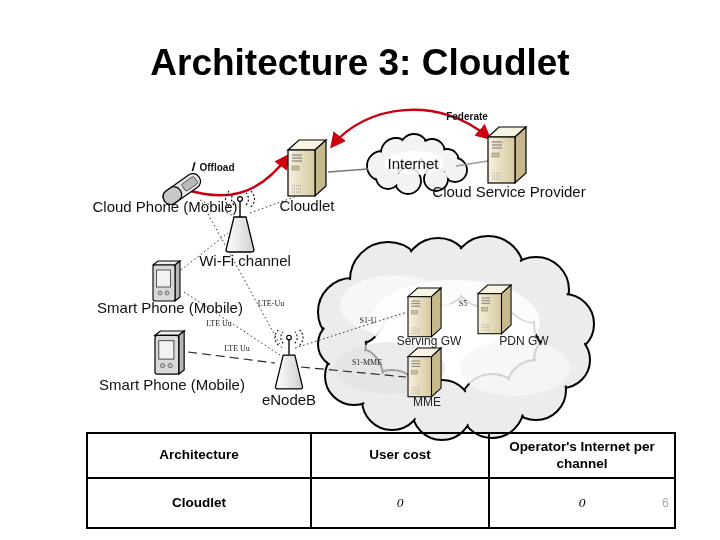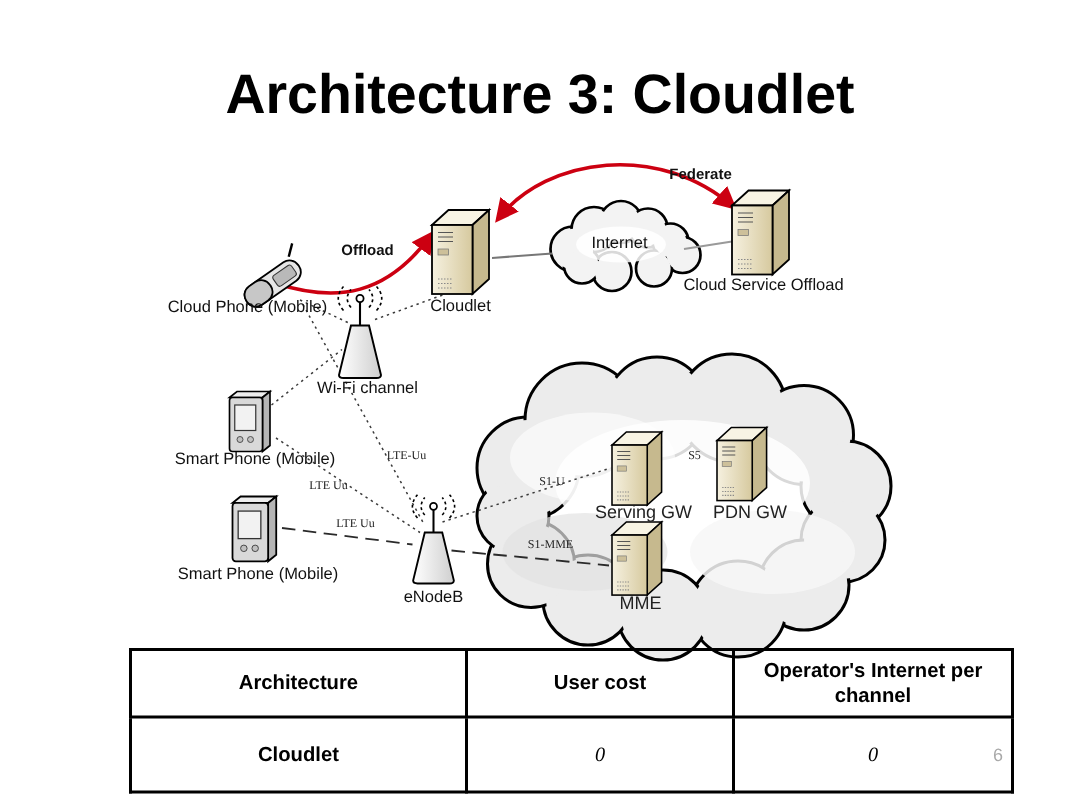--- a/index.html
+++ b/index.html
@@ -7,21 +7,21 @@
     position:relative;width:720px;height:540px;background:#ffffff;
     font-family:"Liberation Sans",sans-serif;overflow:hidden;
   }
   .title{
     position:absolute;left:0;top:42px;width:720px;text-align:center;
     font-size:37px;font-weight:bold;color:#000;letter-spacing:0px;
   }
   svg.diagram{position:absolute;left:0;top:0;}
   .lbl{
     position:absolute;transform:translateX(-50%);
-    font-size:11px;color:#111;white-space:nowrap;line-height:1.1;
+    font-size:15px;color:#111;white-space:nowrap;line-height:1.1;
   }
   .lbl.bold{font-weight:bold;font-size:10px;text-align:center;}
   .lbl.big{font-size:12px;color:#222;}
   .lbl.tiny{
     font-family:"Liberation Serif",serif;font-size:8px;font-weight:400;color:#222;
   }
   table.results{
     position:absolute;left:86px;top:432px;width:546px;height:95px;
     border-collapse:collapse;table-layout:fixed;
   }
@@ -187,31 +187,31 @@
     <use href="#server-icon" transform="translate(408,348) scale(0.87)"></use>
 
     <use href="#antenna-icon" transform="translate(240,251)"></use>
     <use href="#antenna-icon" transform="translate(289,388) scale(0.97)"></use>
 
     <use href="#pda-icon" transform="translate(153,261)"></use>
     <use href="#pda-icon" transform="translate(155,331) scale(1.08)"></use>
   </svg>
 
   <div class="lbl" style="left:165px;top:199px">Cloud Phone (Mobile)</div>
-  <div class="lbl bold" style="left:245px;top:162px">Offload</div>
+  <div class="lbl bold" style="left:217px;top:162px">Offload</div>
   <div class="lbl" style="left:307px;top:198px">Cloudlet</div>
   <div class="lbl" style="left:413px;top:156px">Internet</div>
   <div class="lbl bold" style="left:467px;top:111px">Federate</div>
-  <div class="lbl" style="left:509px;top:184px">Cloud Service Offload</div>
+  <div class="lbl" style="left:509px;top:184px">Cloud Service Provider</div>
   <div class="lbl" style="left:245px;top:253px">Wi-Fi channel</div>
   <div class="lbl" style="left:170px;top:300px">Smart Phone (Mobile)</div>
   <div class="lbl" style="left:172px;top:377px">Smart Phone (Mobile)</div>
   <div class="lbl" style="left:289px;top:392px">eNodeB</div>
   <div class="lbl big" style="left:429px;top:335px">Serving GW</div>
-  <div class="lbl big" style="left:500px;top:335px">PDN GW</div>
+  <div class="lbl big" style="left:524px;top:335px">PDN GW</div>
   <div class="lbl big" style="left:427px;top:396px">MME</div>
   <div class="lbl tiny" style="left:271px;top:300px">LTE-Uu</div>
   <div class="lbl tiny" style="left:219px;top:320px">LTE Uu</div>
   <div class="lbl tiny" style="left:237px;top:345px">LTE Uu</div>
   <div class="lbl tiny" style="left:368px;top:317px">S1-U</div>
   <div class="lbl tiny" style="left:463px;top:300px">S5</div>
   <div class="lbl tiny" style="left:367px;top:359px">S1-MME</div>
 
   <table class="results">
     <tbody>

